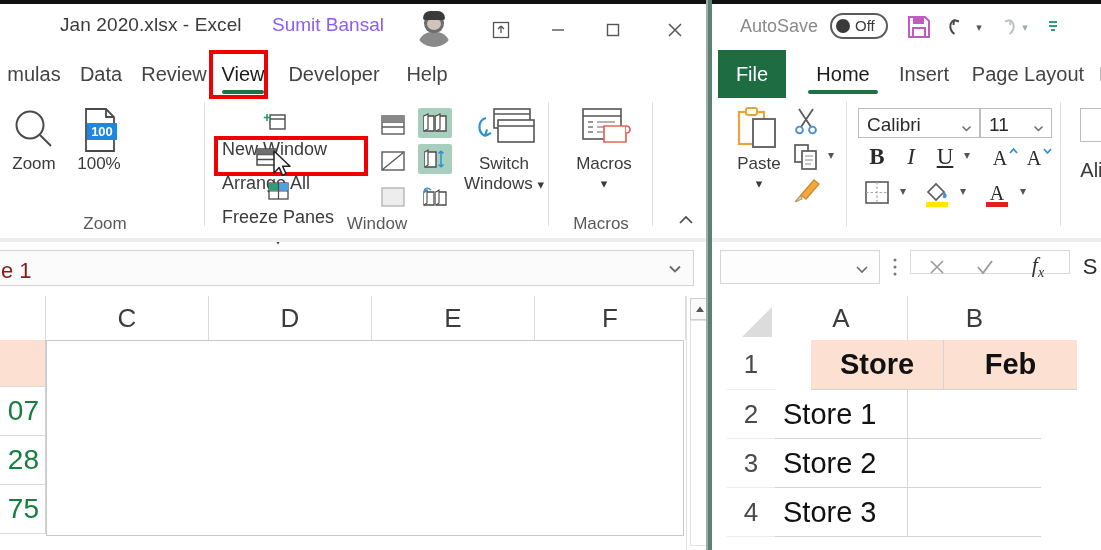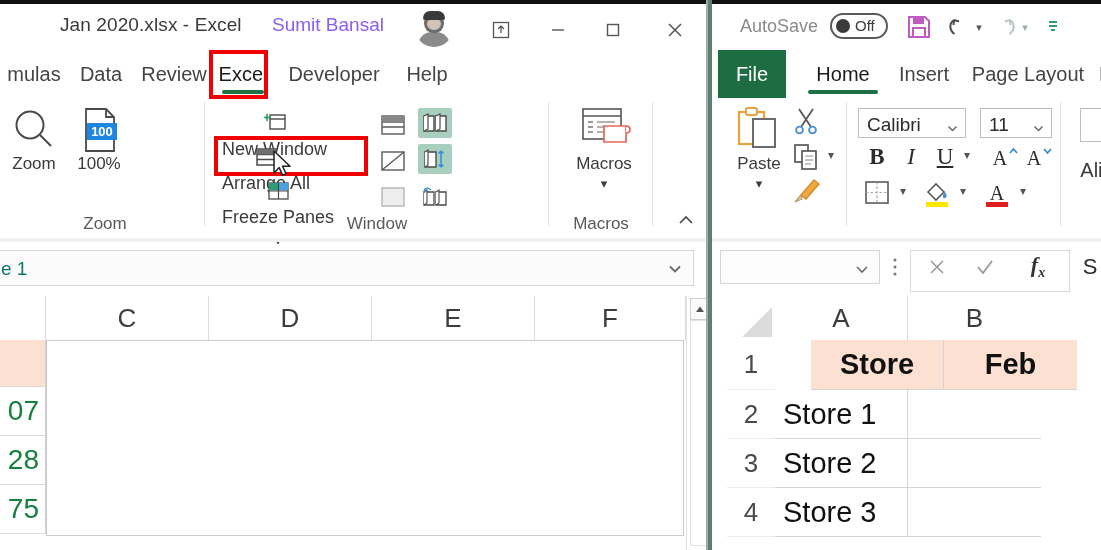--- a/index.html
+++ b/index.html
@@ -57,21 +57,21 @@
   .smallitem .lbl{font-size:18px;color:#3b3b3b;white-space:nowrap;}
 
   .minibtn{position:absolute;width:34px;height:30px;display:flex;align-items:center;justify-content:center;}
   .minibtn.sel{background:#a8cfbe;border-radius:2px;}
 
   .l-ribbonbottom{position:absolute;left:0;top:238px;width:710px;height:4px;background:#f0f0f0;}
   .collapse-chev{position:absolute;left:676px;top:212px;}
 
   
   .l-namebox{position:absolute;left:-6px;top:250px;width:700px;height:36px;border:1px solid #d6d6d6;background:#fbfbfb;box-sizing:border-box;}
-  .l-namebox .txt{position:absolute;left:6px;top:7px;font-size:19px;color:#0f766e;text-align:right;}
+  .l-namebox .txt{position:absolute;left:6px;top:7px;font-size:22px;color:#7f1d1d;text-align:right;}
   .l-namebox .chev{position:absolute;right:10px;top:11px;}
 
   
   .l-grid{position:absolute;left:0;top:296px;width:710px;height:254px;background:#fff;}
   .colhdr{position:absolute;top:0;height:44px;display:flex;align-items:center;justify-content:center;
           font-size:26px;color:#3c3c3c;background:#fff;border-right:1px solid #dcdcdc;box-sizing:border-box;}
   .l-gridbody{position:absolute;left:0;top:44px;width:686px;height:210px;}
   .lcell{position:absolute;box-sizing:border-box;border-right:1px solid #d0d0d0;border-bottom:1px solid #dcdcdc;background:#fff;}
   .lcell.hdrfill{background:#fce0d2;}
   .lcell .v{position:absolute;right:6px;top:8px;font-size:28px;color:#15803d;}
@@ -101,21 +101,21 @@
   .r-ribbon{position:absolute;left:0;top:98px;width:389px;height:140px;background:#fff;}
 
   .r-fontbox{position:absolute;border:1px solid #bdbdbd;background:#fff;box-sizing:border-box;}
   .r-fontbox .t{position:absolute;left:8px;top:5px;font-size:19px;color:#2b2b2b;}
   .r-fontbox .chev{position:absolute;right:7px;top:10px;}
 
   .fbtn{position:absolute;display:flex;align-items:center;justify-content:center;}
 
   .r-namebox{position:absolute;left:8px;top:250px;width:160px;height:34px;border:1px solid #d6d6d6;background:#fdfdfd;box-sizing:border-box;}
   .r-namebox .chev{position:absolute;right:10px;top:10px;}
-  .r-fxgroup{position:absolute;left:198px;top:250px;width:160px;height:42px;border:1px solid #dadada;background:#fff;box-sizing:border-box;font-weight:bold;}
+  .r-fxgroup{position:absolute;left:198px;top:250px;width:160px;height:24px;border:1px solid #dadada;background:#fff;box-sizing:border-box;}
 
   .r-grid{position:absolute;left:0;top:296px;width:389px;height:254px;background:#fff;}
   .r-corner{position:absolute;left:15px;top:0;width:48px;height:44px;background:#fff;}
   .r-corner .tri{position:absolute;right:3px;bottom:3px;width:0;height:0;border-left:30px solid transparent;border-bottom:30px solid #dcdcdc;}
   .rcolhdr{position:absolute;top:0;height:44px;display:flex;align-items:center;justify-content:center;
            font-size:26px;color:#3c3c3c;border-right:1px solid #dcdcdc;box-sizing:border-box;}
   .rrowhdr{position:absolute;left:15px;width:48px;display:flex;align-items:center;justify-content:center;
            font-size:26px;color:#4a4a4a;box-sizing:border-box;border-bottom:1px solid #ececec;}
   .rcell{position:absolute;box-sizing:border-box;border-right:1px solid #d4d4d4;border-bottom:1px solid #d4d4d4;background:#fff;
          display:flex;align-items:center;}
@@ -172,21 +172,21 @@
       <div class="rtab" style="left:0px;width:68px;">
         <span>mulas</span>
       </div>
       <div class="rtab" style="left:68px;width:66px;">
         <span>Data</span>
       </div>
       <div class="rtab" style="left:134px;width:80px;">
         <span>Review</span>
       </div>
       <div class="rtab active" style="left:214px;width:58px;">
-        <span>Excel</span>
+        <span>View</span>
         <span class="underline"></span>
       </div>
       <div class="rtab" style="left:272px;width:124px;">
         <span>Developer</span>
       </div>
       <div class="rtab" style="left:396px;width:62px;">
         <span>Help</span>
       </div>
 
       <div class="l-searchicon">
@@ -298,20 +298,34 @@
       </div>
       <div class="minibtn" style="left:418px;top:84px;">
         <svg width="28" height="24" viewBox="0 0 28 24">
             <path d="M3 7h10v13H3z" fill="#fff" stroke="#4a4a4a" stroke-width="1.3"></path>
             <path d="M15 7h10v13H15z" fill="#fff" stroke="#4a4a4a" stroke-width="1.3"></path>
             <path d="M3 7l3-2v13l-3 2M15 7l3-2v13l-3 2" fill="#fff" stroke="#4a4a4a" stroke-width="1.1"></path>
             <path d="M10 5C7 2 4 3 3.2 5.4M3.2 5.4l2.6-.3M3.2 5.4l.5 2.6" stroke="#2f8fd8" stroke-width="1.3" fill="none"></path>
           </svg>
       </div>
 
+      <div class="bigbtn" style="left:462px;top:8px;width:84px;">
+        <svg width="64" height="48" viewBox="0 0 64 48">
+          <rect x="22" y="3" width="36" height="19" fill="#fff" stroke="#555" stroke-width="1.6"></rect>
+          <path d="M22 8h36" stroke="#555" stroke-width="1.5"></path>
+          <rect x="26" y="14" width="36" height="22" fill="#fff" stroke="#555" stroke-width="1.6"></rect>
+          <path d="M26 20h36" stroke="#555" stroke-width="1.5"></path>
+          <path d="M14 12c-8 2-9 14-1 18M13 30l6-3M13 30l2-6.5" stroke="#2f8fd8" stroke-width="2.2" fill="none"></path>
+        </svg>
+        <div class="lbl">Switch</div>
+        <div class="lbl">
+          <span>Windows</span>
+          <span style="font-size:13px;">▾</span>
+        </div>
+      </div>
 
       <div class="bigbtn" style="left:562px;top:8px;width:84px;">
         <svg width="62" height="48" viewBox="0 0 62 48">
           <rect x="10" y="3" width="38" height="30" fill="#fff" stroke="#555" stroke-width="1.6"></rect>
           <path d="M10 10h38" stroke="#555" stroke-width="1.5"></path>
           <path d="M15 16h5M15 21h5M15 26h5" stroke="#777" stroke-width="1.6"></path>
           <path d="M24 16h18M24 21h18M24 26h12" stroke="#9a9a9a" stroke-width="1.4"></path>
           <path d="M31 20h22v16H31z" fill="#fff" stroke="#e8645a" stroke-width="1.7"></path>
           <path d="M53 20c3 0 4 1.5 4 3.5S56 27 53 27" fill="#fff" stroke="#e8645a" stroke-width="1.7"></path>
         </svg>
@@ -477,21 +491,21 @@
       </div>
 
       <div class="grplabel nosel" style="left:8px;width:110px;text-align:left;padding-left:10px;box-sizing:border-box;">Clipboard</div>
       <div class="fbtn" style="left:116px;top:214px;width:16px;height:16px;">
         <svg width="14" height="14" viewBox="0 0 14 14">
             <path d="M2 2h10v10" fill="none" stroke="#777" stroke-width="1.2"></path>
             <path d="M11 11l-4 0 4-4z" fill="#777"></path>
           </svg>
       </div>
 
-      <div class="r-fontbox" style="left:146px;top:10px;width:108px;height:30px;">
+      <div class="r-fontbox" style="left:146px;top:10px;width:122px;height:30px;">
         <span class="t nosel">Calibri</span>
         <span class="chev">
           <svg width="11" height="9" viewBox="0 0 11 9">
               <path d="M1.5 2.5l4 4 4-4" fill="none" stroke="#6a6a6a" stroke-width="1.5"></path>
             </svg>
         </span>
       </div>
       <div class="r-fontbox" style="left:268px;top:10px;width:72px;height:30px;">
         <span class="t nosel">11</span>
         <span class="chev">

